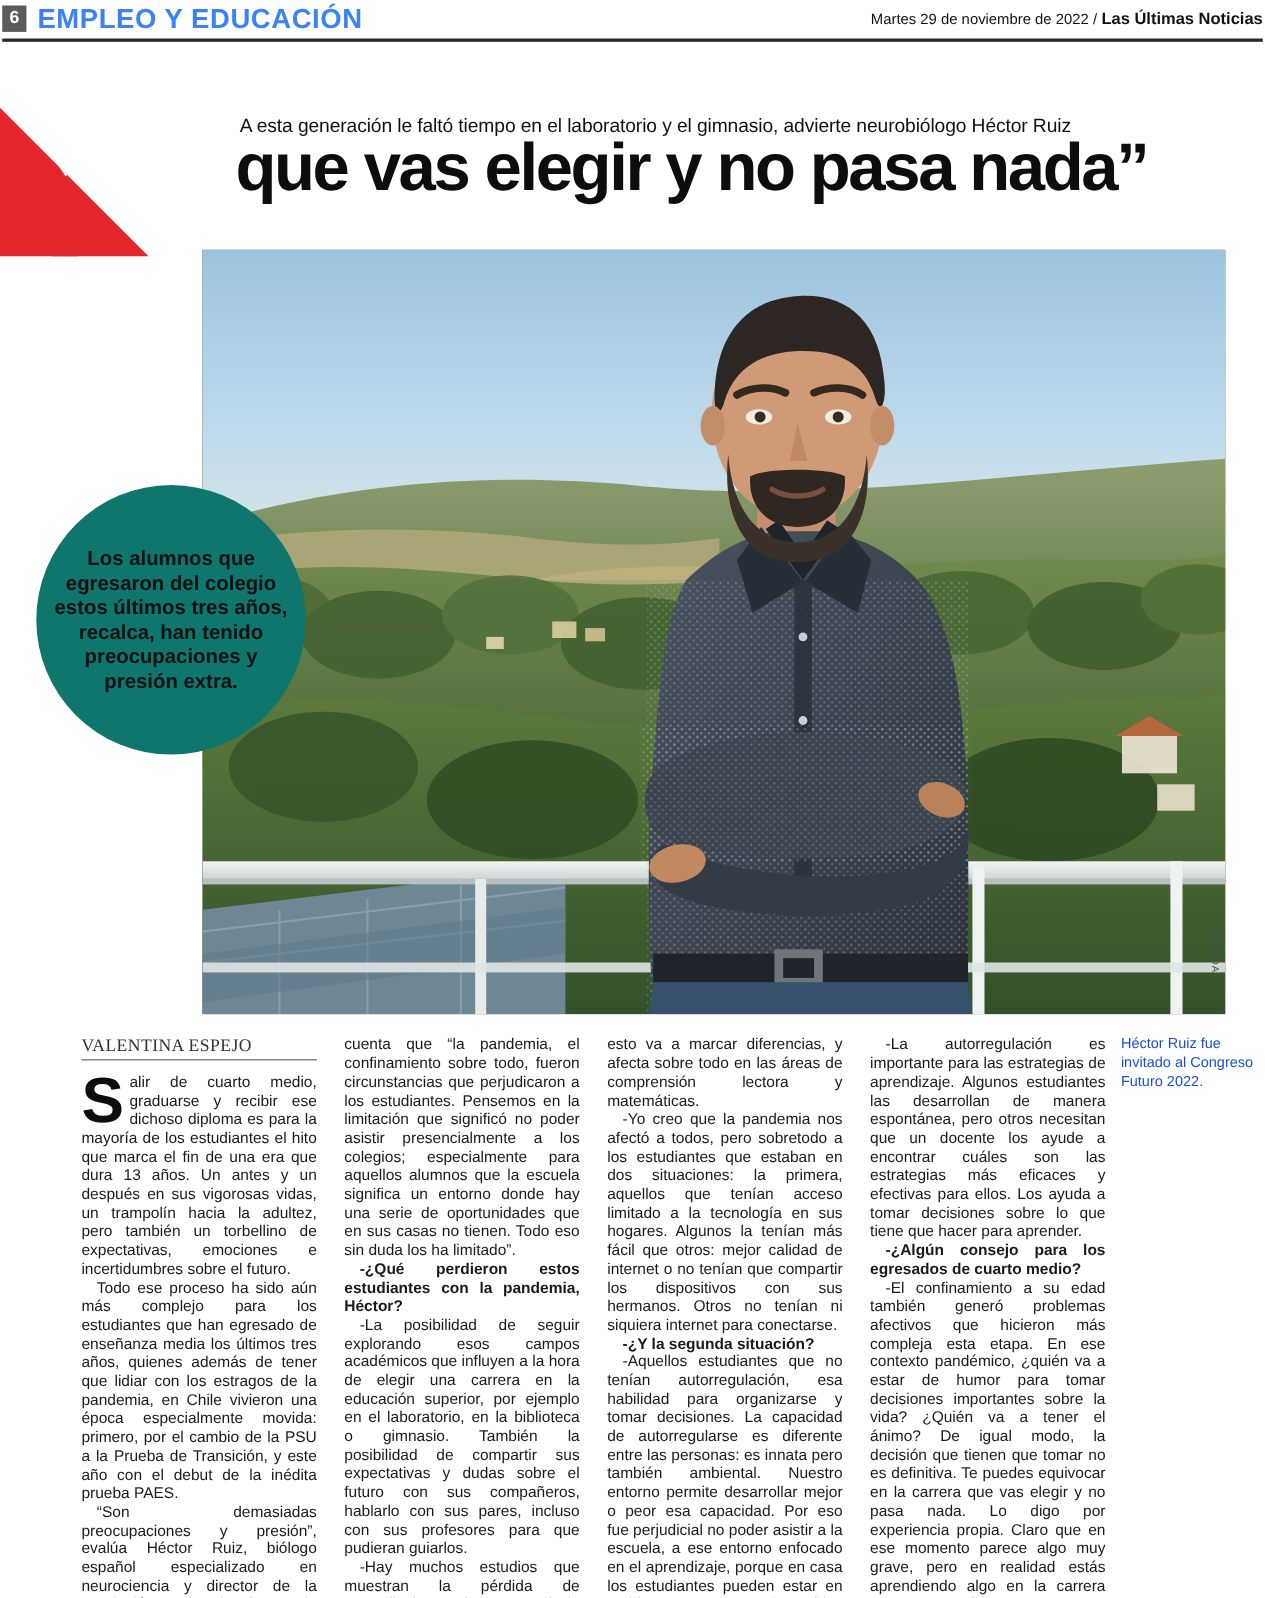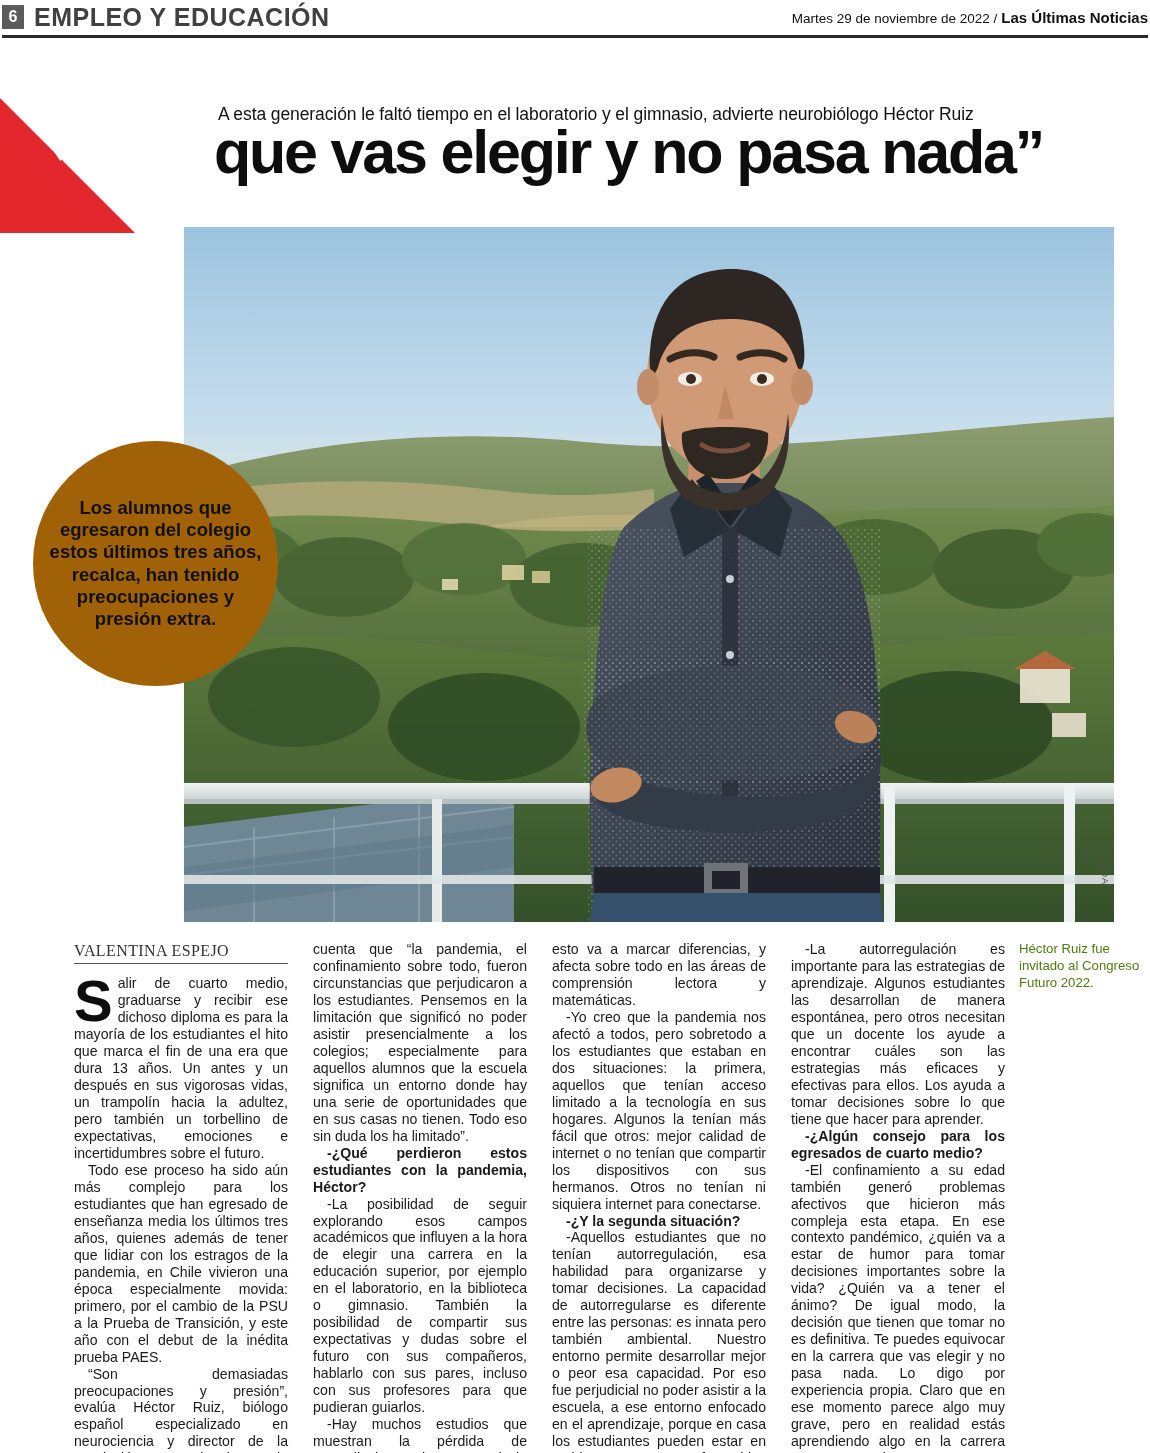--- a/index.html
+++ b/index.html
@@ -18,21 +18,21 @@
     position:absolute; left:0; top:0; width:1150px; height:34px;
     display:flex; align-items:center;
   }
   .page-num{
     width:22px; height:24px; background:#5b5b5b; color:#ffffff;
     font-weight:bold; font-size:16px; line-height:24px; text-align:center;
     margin-left:2px; margin-right:10px; font-family:"Liberation Sans", sans-serif;
   }
   .section-title{
     font-size:25px; font-weight:bold; letter-spacing:0.5px;
-    font-family:"Liberation Sans", sans-serif; color:#404040;
+    font-family:"Liberation Sans", sans-serif; color:#3b82f6;
   }
   .masthead-right{
     margin-left:auto; margin-right:2px; font-size:13.5px; color:#111;
     white-space:nowrap; display:flex; align-items:baseline; gap:4px;
   }
   .masthead-right .paper{ font-weight:bold; font-size:15px; }
   .masthead-rule{
     position:absolute; left:2px; top:35px; width:1146px; height:3px; background:#2a2a2a;
   }
 
@@ -84,21 +84,21 @@
   .credit{
     position:absolute; left:1110px; top:845px;
     font-size:9px; letter-spacing:1px; color:#4d4d4d;
     transform:rotate(90deg); transform-origin:left top;
     white-space:nowrap; font-family:"Liberation Sans", sans-serif;
   }
 
   
   .pullcircle{
     position:absolute; left:33px; top:441px; width:245px; height:245px;
-    border-radius:50%; background:#a16207; z-index:20;
+    border-radius:50%; background:#0f766e; z-index:20;
     display:flex; align-items:center; justify-content:center;
   }
   .pullcircle .txt{
     font-size:18.5px; line-height:1.2; font-weight:bold; text-align:center;
     color:#111; padding:0 8px; font-family:"Liberation Sans", sans-serif;
   }
 
   
   .cols{
     position:absolute; left:74px; top:941px; width:1068px; height:512px;
@@ -124,21 +124,21 @@
   .drop-p{ position:relative; min-height:64px; }
   .dropcap{
     float:left; font-size:58px; line-height:0.83; font-weight:bold;
     margin:2px 5px 0 0; font-family:"Liberation Sans", sans-serif; color:#0d0d0d;
   }
   .col p{ margin:0; text-indent:14px; }
   .col p.noindent{ text-indent:0; }
   .col p.q{ font-weight:bold; }
   .col p.lead{ text-indent:0; }
   .caption{
-    font-size:13.2px; line-height:1.28; color:#4d7c0f; text-align:left;
+    font-size:13.2px; line-height:1.28; color:#1d4ed8; text-align:left;
     font-family:"Liberation Sans", sans-serif;
   }
 </style>
 </head>
 <body>
 
 <div class="masthead">
   <div class="page-num">6</div>
   <div class="section-title">EMPLEO Y EDUCACIÓN</div>
   <div class="masthead-right">

